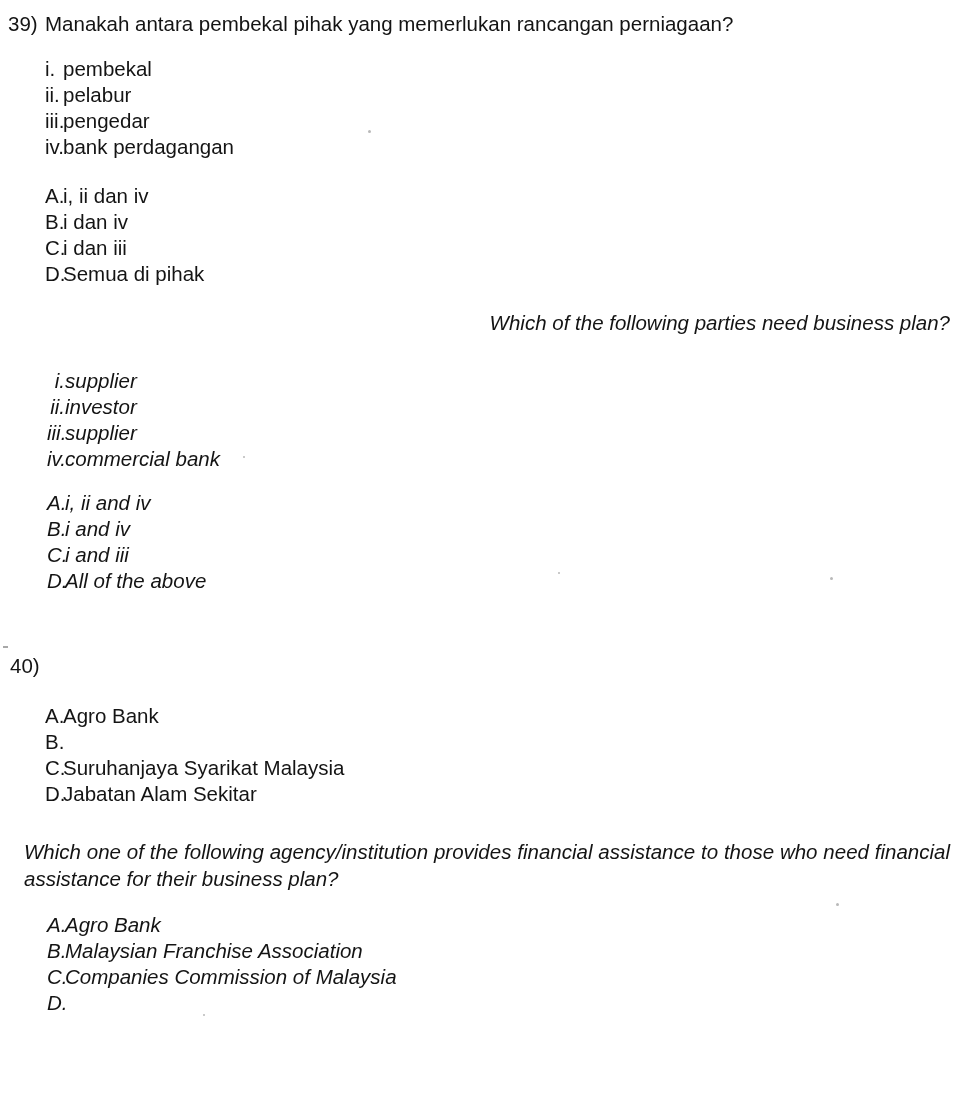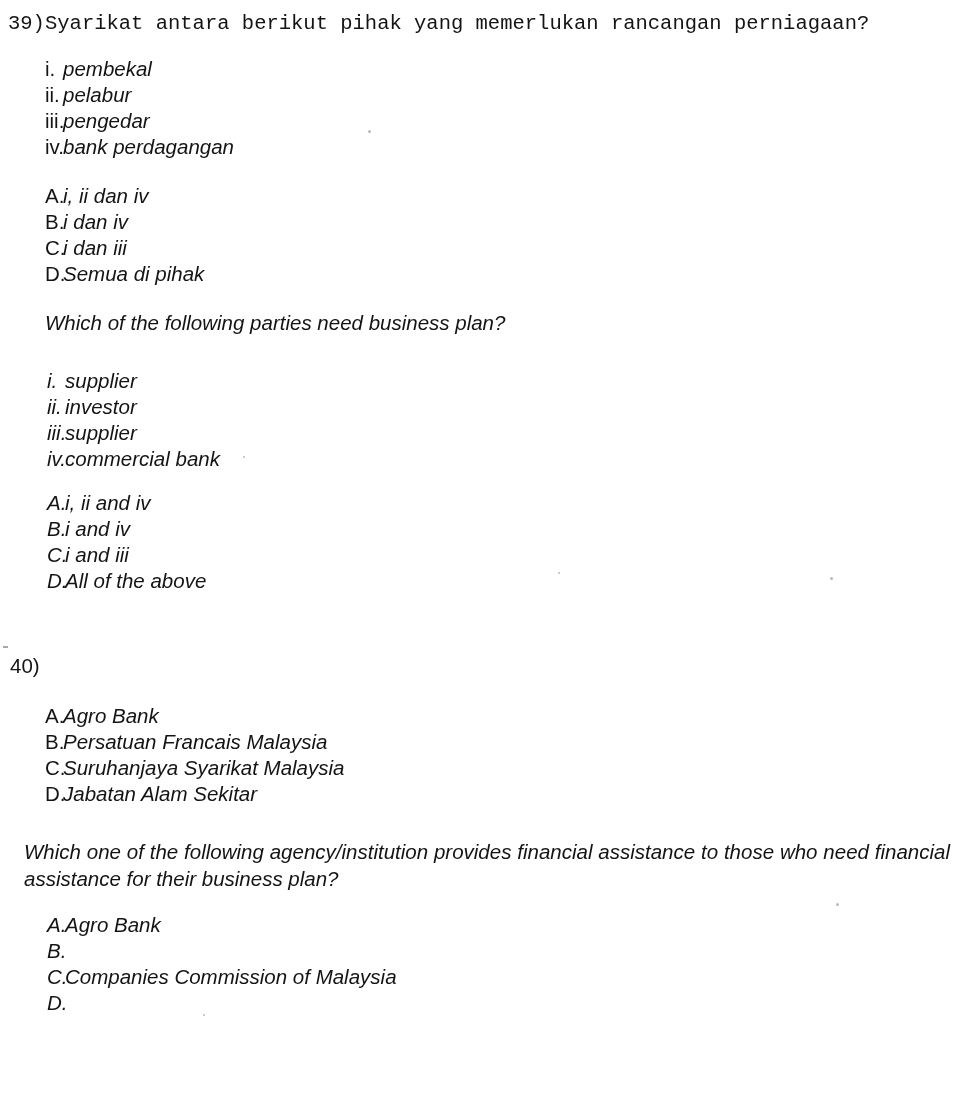--- a/index.html
+++ b/index.html
@@ -47,20 +47,21 @@
     position: absolute;
     left: 8px;
     top: 0;
     font-size: 20.5px;
     white-space: nowrap;
   }
   .stem.q40 .qnum { left: 10px; }
 
   .italic {
     font-style: italic;
+    text-align: right;
   }
 
   
   .opt-list {
     position: absolute;
     left: 0;
     width: 964px;
   }
   .opt-row {
     display: flex;
@@ -71,21 +72,20 @@
   }
   .opt-row .marker {
     width: 63px;
     flex: 0 0 63px;
     padding-left: 45px;
     box-sizing: border-box;
     white-space: nowrap;
   }
   .opt-row .otext {
     white-space: nowrap;
-    font-style: italic;
   }
   .opt-list.italic .opt-row { font-style: italic; }
 
   
   .opt-list.italic .opt-row .marker {
     padding-left: 47px;
     width: 65px;
     flex: 0 0 65px;
   }
 
@@ -99,24 +99,24 @@
   .speck.dash {
     border-radius: 0;
     background: #a8a8a8;
   }
 </style>
 </head>
 <body>
 
 <div class="page">
 
-  <div class="qblock" style="top:10px;font-family:Liberation Mono, monospace;">
+  <div class="qblock" style="top:10px;">
     <div class="stem">
       <span class="qnum">39)</span>
-      <span>Syarikat antara berikut pihak yang memerlukan rancangan perniagaan?</span>
+      <span>Manakah antara pembekal pihak yang memerlukan rancangan perniagaan?</span>
     </div>
   </div>
 
   <div class="opt-list" style="top:56px;">
     <div class="opt-row">
       <span class="marker">i.</span>
       <span class="otext">pembekal</span>
     </div>
     <div class="opt-row">
       <span class="marker">ii.</span>
@@ -199,21 +199,20 @@
     </div>
   </div>
 
   <div class="opt-list" style="top:703px;">
     <div class="opt-row">
       <span class="marker">A.</span>
       <span class="otext">Agro Bank</span>
     </div>
     <div class="opt-row">
       <span class="marker">B.</span>
-      <span class="otext">Persatuan Francais Malaysia</span>
     </div>
     <div class="opt-row">
       <span class="marker">C.</span>
       <span class="otext">Suruhanjaya Syarikat Malaysia</span>
     </div>
     <div class="opt-row">
       <span class="marker">D.</span>
       <span class="otext">Jabatan Alam Sekitar</span>
     </div>
   </div>
@@ -222,20 +221,21 @@
     <div class="stem italic justified" style="padding-left:24px;padding-right:14px;">Which one of the following agency/institution provides financial assistance to those who need financial assistance for their business plan?</div>
   </div>
 
   <div class="opt-list italic" style="top:912px;">
     <div class="opt-row">
       <span class="marker">A.</span>
       <span class="otext">Agro Bank</span>
     </div>
     <div class="opt-row">
       <span class="marker">B.</span>
+      <span class="otext">Malaysian Franchise Association</span>
     </div>
     <div class="opt-row">
       <span class="marker">C.</span>
       <span class="otext">Companies Commission of Malaysia</span>
     </div>
     <div class="opt-row">
       <span class="marker">D.</span>
     </div>
   </div>
 

